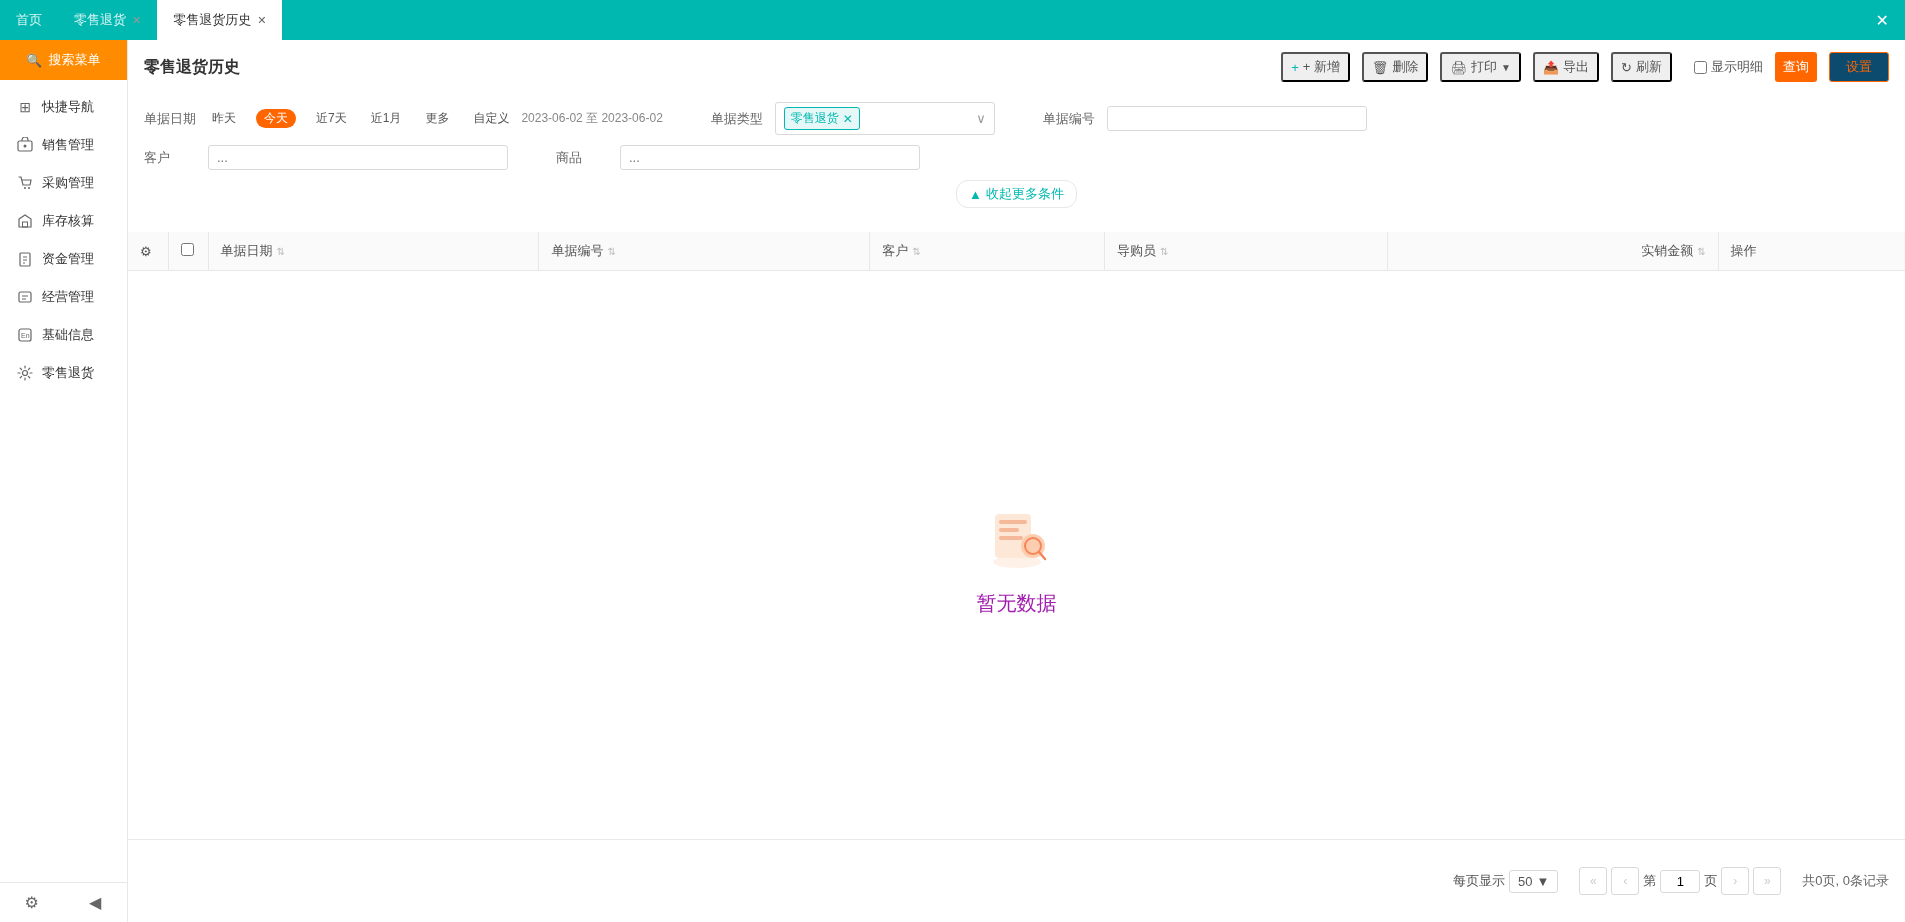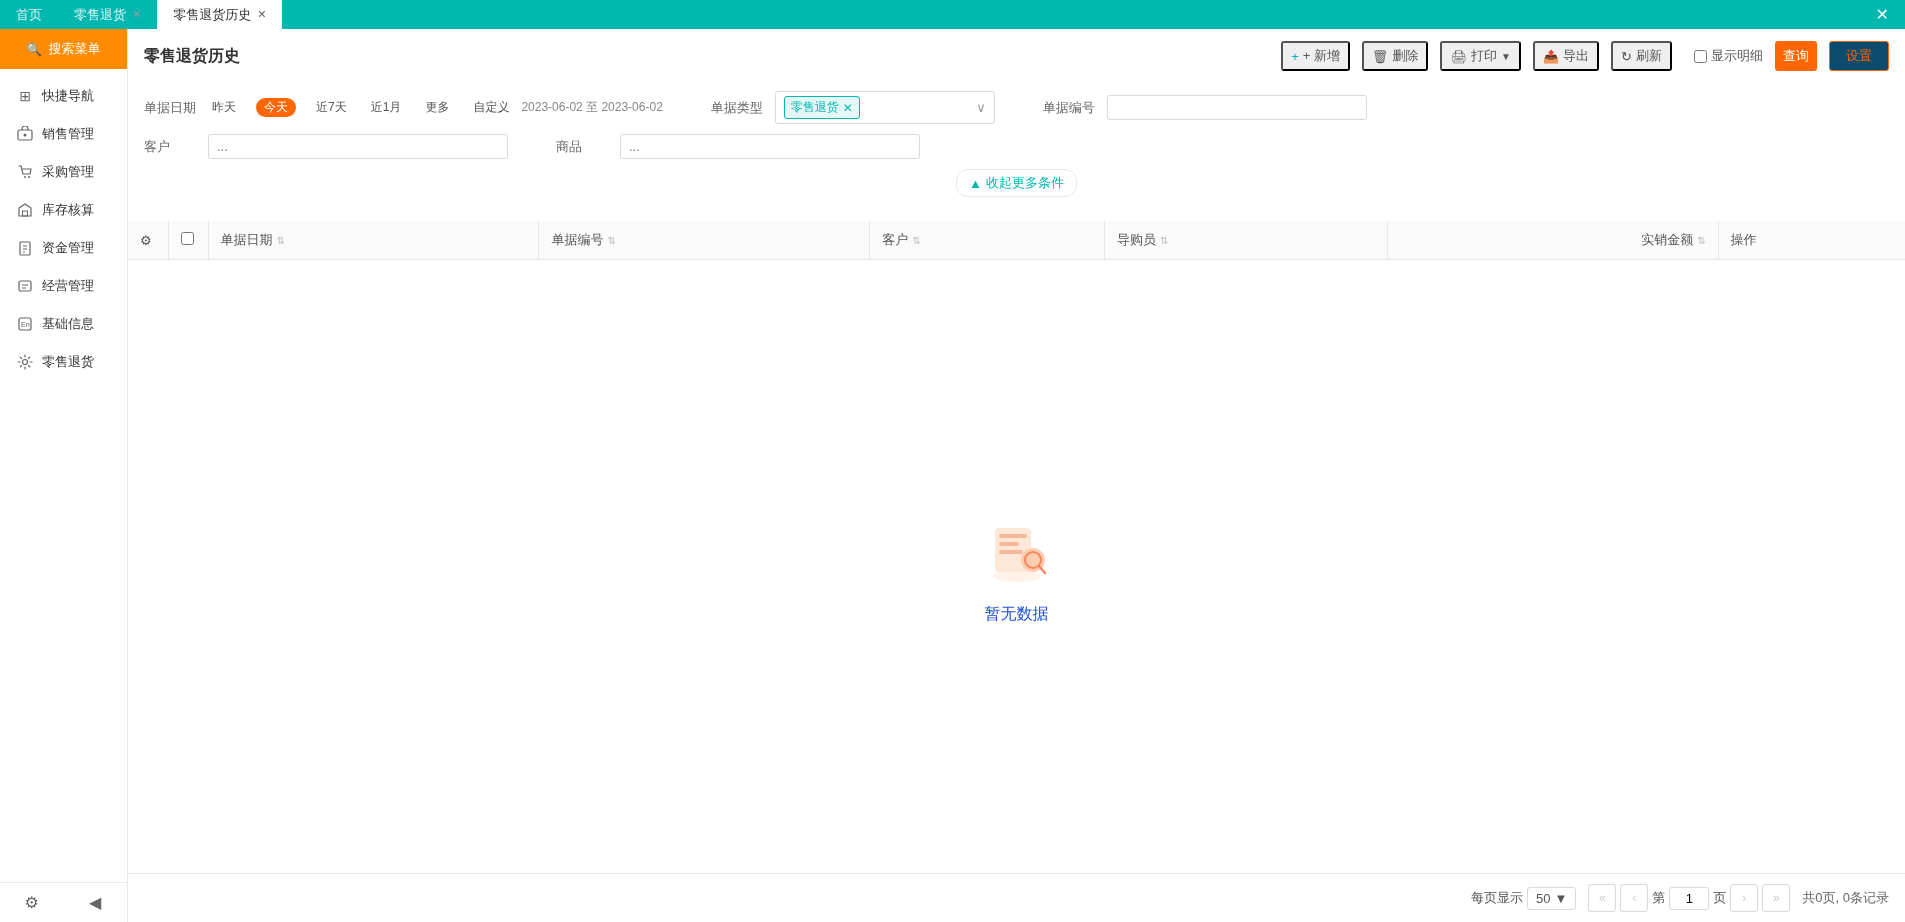--- a/index.html
+++ b/index.html
@@ -1,21 +1,21 @@
 <!DOCTYPE html>
 <html><head>
   <meta charset="utf-8">
   <style>
     * { box-sizing: border-box; margin: 0; padding: 0; }
     body { font-family: 'Microsoft YaHei', Arial, sans-serif; font-size: 13px; background: #f5f5f5; height: 922px; overflow: hidden; display: flex; flex-direction: column; }
 
     
     .top-bar {
       background: #00b8b0;
-      height: 29px;
+      height: 40px;
       display: flex;
       align-items: center;
       padding: 0 0;
       flex-shrink: 0;
     }
     .top-bar-tabs {
       display: flex;
       align-items: center;
       flex: 1;
       height: 100%;
@@ -305,33 +305,33 @@
       align-items: center;
       justify-content: center;
       padding: 60px 0;
     }
     .empty-icon {
       width: 80px;
       height: 80px;
       margin-bottom: 16px;
     }
     .empty-text {
-      color: #1d4ed8;
-      font-size: 16px;
+      color: #a21caf;
+      font-size: 20px;
     }
 
     
     .table-footer {
       background: #fff;
       border-top: 1px solid #e8e8e8;
-      padding: 10px 16px;
+      padding: 27px 16px;
       display: flex;
       align-items: center;
       justify-content: flex-end;
-      gap: 12px;
+      gap: 21px;
       flex-shrink: 0;
       font-size: 13px;
       color: #555;
     }
     .page-size-select {
       display: flex;
       align-items: center;
       gap: 4px;
     }
     .page-size-dropdown {

